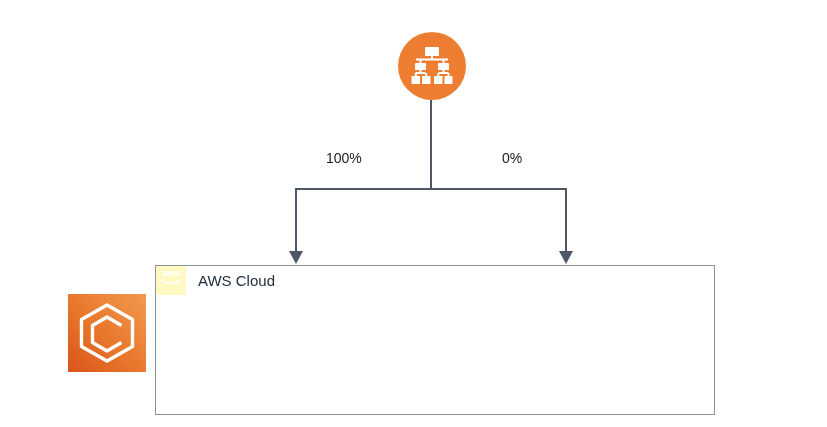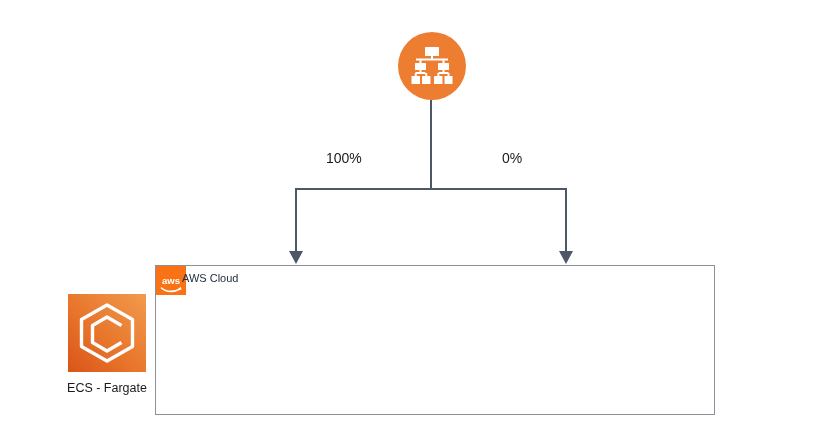--- a/index.html
+++ b/index.html
@@ -94,31 +94,31 @@
     border: 1.5px solid #8C9199;
     background: #ffffff;
     box-sizing: border-box;
   }
   .aws-logo-badge {
     position: absolute;
     left: 0px;
     top: 0px;
     width: 30px;
     height: 29px;
-    background: #f97316;
+    background: #fef9c3;
     display: flex;
-    align-items: flex-end;
+    align-items: flex-start;
     justify-content: center;
   }
   .aws-logo-badge svg { display: block; }
   .aws-cloud-label {
     position: absolute;
-    left: 26px;
+    left: 42px;
     top: 6px;
-    font-size: 11px;
+    font-size: 15px;
     color: #232F3E;
     white-space: nowrap;
   }
 
   
   .ecs-icon {
     position: absolute;
     left: 68px;
     top: 284px;
     width: 78px;
@@ -193,17 +193,16 @@
   </div>
 
   <div class="ecs-icon">
     <svg width="78" height="78" viewBox="0 0 78 78" aria-hidden="true">
       <g fill="none" stroke="#ffffff" stroke-width="3.4" stroke-linejoin="round">
         <path d="M39 11 L64.5 25.5 L64.5 52.5 L39 67 L13.5 52.5 L13.5 25.5 Z"></path>
         <path d="M53.5 48.5 L39 57 L24.5 48.5 L24.5 31.5 L39 23 L53.5 31.5"></path>
       </g>
     </svg>
   </div>
-  <div class="ecs-label">ECS - Fargate</div>
 
   <div class="bottom-sliver"></div>
 
 </div>
 
 </body></html>

